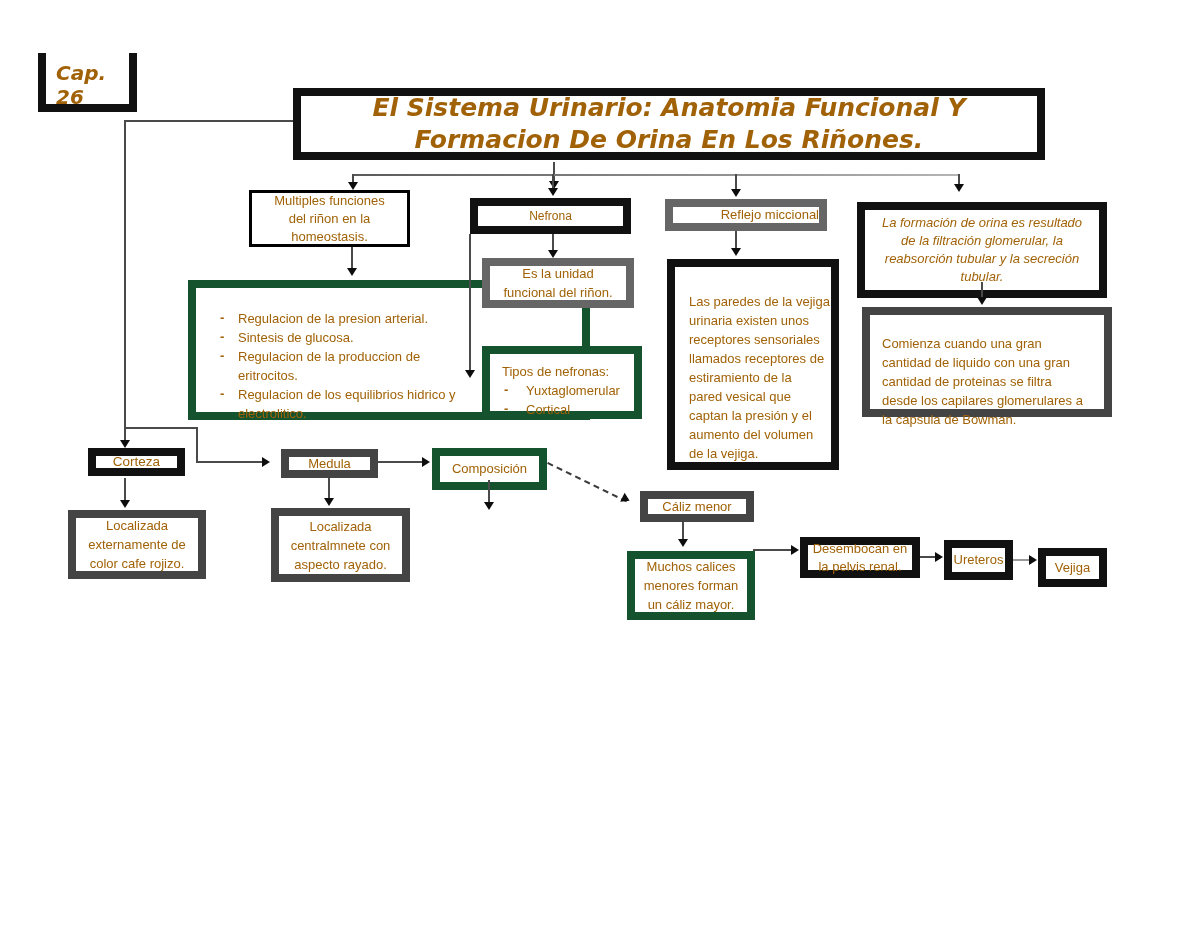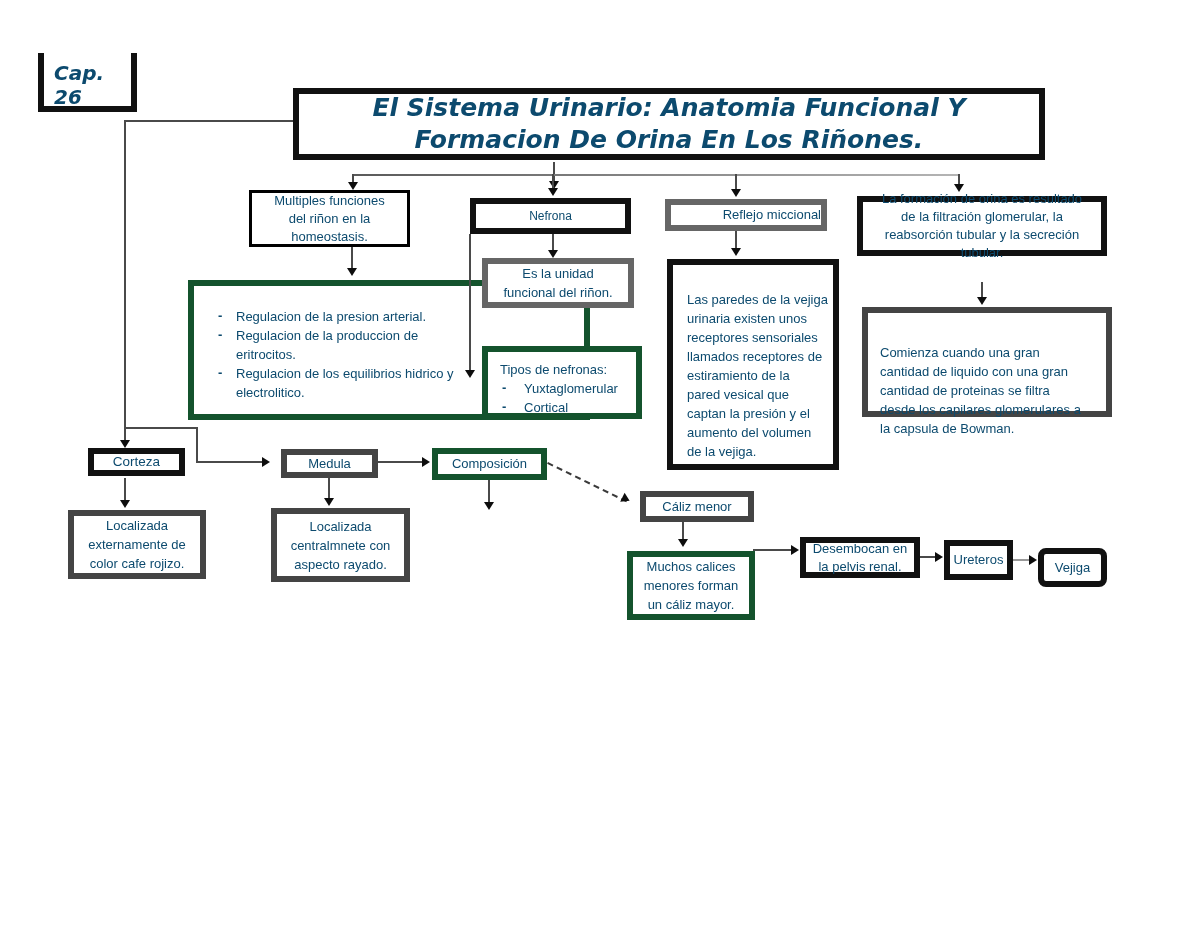--- a/index.html
+++ b/index.html
@@ -1,23 +1,23 @@
 <!DOCTYPE html>
 <html><head>
 <meta charset="utf-8">
 <style>
   html,body{margin:0;padding:0;background:#fff;}
   .canvas{
     position:relative;width:1200px;height:927px;background:#ffffff;
-    font-family:"Liberation Sans","DejaVu Sans",sans-serif;color:#0c4a6e;
+    font-family:"Liberation Sans","DejaVu Sans",sans-serif;color:#a16207;
     overflow:hidden;
   }
   .box{
     position:absolute;box-sizing:border-box;background:#fff;
-    border:6px solid #14532d;font-size:13px;line-height:18px;text-align:center;
+    border:8px solid #14532d;font-size:13px;line-height:18px;text-align:center;
   }
   .flexc{display:flex;flex-direction:column;justify-content:center;align-items:center;}
   .tleft{text-align:left;align-items:flex-start;justify-content:flex-start;}
   .b-heavy{border-width:3px;border-color:#000;}
   .b-dark{border-color:#111;}
   .b-mid{border-color:#444;}
   .b-light{border-color:#666;}
   .titlefont{font-family:"DejaVu Sans","Liberation Sans",sans-serif;font-weight:bold;font-style:italic;}
   .lv{position:absolute;width:2px;background:#4a4a4a;}
   .lh{position:absolute;height:2px;background:#4a4a4a;}
@@ -50,20 +50,21 @@
 
   <div class="box b-heavy flexc" style="left:249px;top:190px;width:161px;height:57px;">
     <div class="line">Multiples funciones</div>
     <div class="line">del riñon en la</div>
     <div class="line">homeostasis.</div>
   </div>
 
   <div class="box tleft" style="left:188px;top:280px;width:402px;height:140px;padding:21px 10px 0 14px;line-height:19px;">
     <ul class="dashlist" style="width:252px;">
       <li>Regulacion de la presion arterial.</li>
+      <li>Sintesis de glucosa.</li>
       <li>Regulacion de la produccion de eritrocitos.</li>
       <li>Regulacion de los equilibrios hidrico y electrolitico.</li>
     </ul>
   </div>
 
   <div class="box b-dark flexc" style="left:470px;top:198px;width:161px;height:36px;font-size:12px;">
     <div class="line">Nefrona</div>
   </div>
 
   <div class="box b-light flexc" style="left:482px;top:258px;width:152px;height:50px;line-height:19px;">
@@ -88,28 +89,28 @@
     <div class="line">urinaria existen unos</div>
     <div class="line">receptores sensoriales</div>
     <div class="line">llamados receptores de</div>
     <div class="line">estiramiento de la</div>
     <div class="line">pared vesical que</div>
     <div class="line">captan la presión y el</div>
     <div class="line">aumento del volumen</div>
     <div class="line">de la vejiga.</div>
   </div>
 
-  <div class="box b-dark flexc" style="left:857px;top:196px;width:250px;height:60px;line-height:18px;">
+  <div class="box b-dark flexc" style="left:857px;top:202px;width:250px;height:96px;line-height:18px;font-style:italic;">
     <div class="line">La formación de orina es resultado</div>
     <div class="line">de la filtración glomerular, la</div>
     <div class="line">reabsorción tubular y la secreción</div>
     <div class="line">tubular.</div>
   </div>
 
-  <div class="box b-mid tleft" style="left:862px;top:307px;width:250px;height:110px;padding:30px 0 0 12px;line-height:19px;text-align:left;">
+  <div class="box b-mid tleft" style="left:862px;top:307px;width:250px;height:110px;padding:19px 0 0 12px;line-height:19px;text-align:left;">
     <div class="line">Comienza cuando una gran</div>
     <div class="line">cantidad de liquido con una gran</div>
     <div class="line">cantidad de proteinas se filtra</div>
     <div class="line">desde los capilares glomerulares a</div>
     <div class="line">la capsula de Bowman.</div>
   </div>
 
   <div class="box b-dark flexc" style="left:88px;top:448px;width:97px;height:28px;font-size:13.5px;">
     <div class="line">Corteza</div>
   </div>
@@ -123,21 +124,21 @@
   <div class="box b-mid flexc" style="left:281px;top:449px;width:97px;height:29px;">
     <div class="line">Medula</div>
   </div>
 
   <div class="box b-mid flexc" style="left:271px;top:508px;width:139px;height:74px;line-height:19px;">
     <div class="line">Localizada</div>
     <div class="line">centralmnete con</div>
     <div class="line">aspecto rayado.</div>
   </div>
 
-  <div class="box flexc" style="left:432px;top:448px;width:115px;height:32px;">
+  <div class="box flexc" style="left:432px;top:448px;width:115px;height:42px;">
     <div class="line">Composición</div>
   </div>
 
 
   <div class="box b-mid flexc" style="left:640px;top:491px;width:114px;height:31px;">
     <div class="line">Cáliz menor</div>
   </div>
 
   <div class="box flexc" style="left:627px;top:551px;width:128px;height:69px;line-height:19px;">
     <div class="line">Muchos calices</div>
@@ -147,21 +148,21 @@
 
   <div class="box b-dark flexc" style="left:800px;top:537px;width:120px;height:41px;line-height:18px;">
     <div class="line">Desembocan en</div>
     <div class="line">la pelvis renal.</div>
   </div>
 
   <div class="box b-dark flexc" style="left:944px;top:540px;width:69px;height:40px;">
     <div class="line">Ureteros</div>
   </div>
 
-  <div class="box b-dark flexc" style="left:1038px;top:548px;width:69px;height:39px;border-radius:8px;">
+  <div class="box b-dark flexc" style="left:1038px;top:548px;width:69px;height:39px;">
     <div class="line">Vejiga</div>
   </div>
 
   <div class="lh" style="left:124px;top:120px;width:169px;"></div>
   <div class="lv" style="left:124px;top:120px;height:320px;"></div>
   <div class="ah down" style="left:120px;top:440px;"></div>
   <div class="lh" style="left:124px;top:427px;width:74px;"></div>
   <div class="lv" style="left:196px;top:427px;height:36px;"></div>
   <div class="lh" style="left:196px;top:461px;width:66px;"></div>
   <div class="ah right" style="left:262px;top:457px;"></div>

